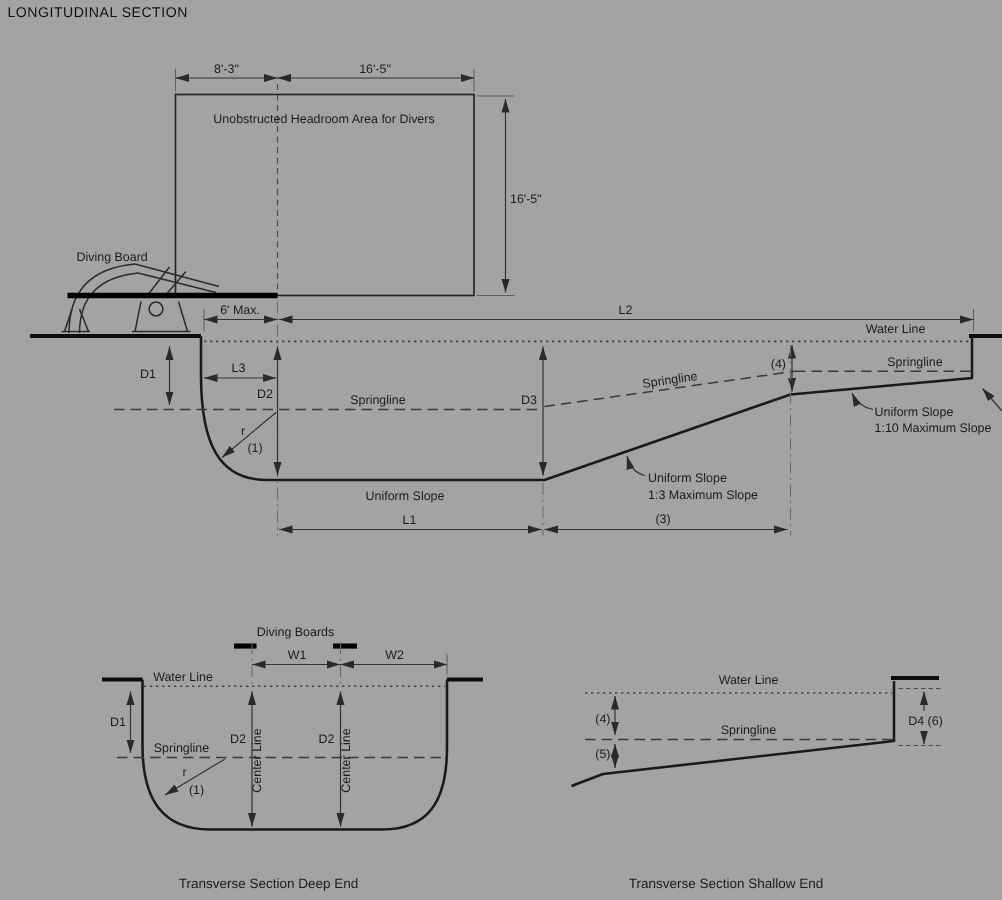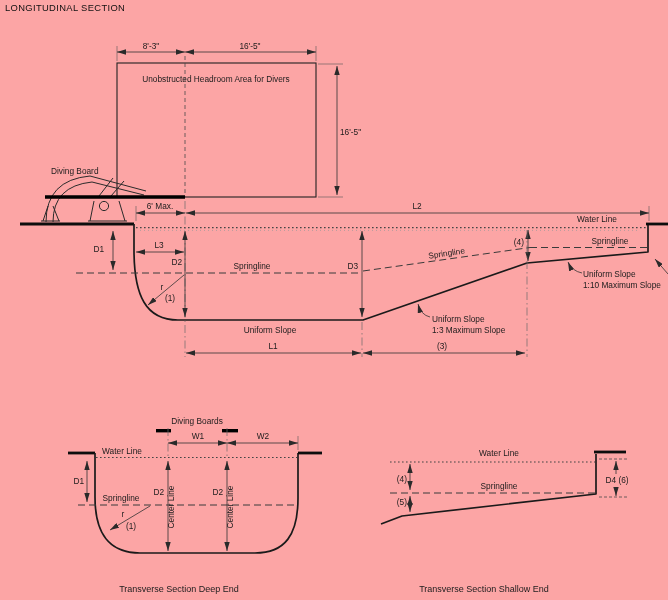--- a/index.html
+++ b/index.html
@@ -1,16 +1,16 @@
 <!DOCTYPE html>
 <html><head>
 <meta charset="utf-8">
 <style>
   html,body { margin:0; padding:0; background:#ffffff; }
-  .canvas { position:relative; width:668px; height:600px; background:#fca5a5; overflow:hidden; }
+  .canvas { position:relative; width:668px; height:600px; background:#a3a3a3; overflow:hidden; }
   svg { font-family:"Liberation Sans","DejaVu Sans",sans-serif; }
   .t   { font-size:8.3px; fill:#1c1c1c; }
   .tm  { text-anchor:middle; }
   .te  { text-anchor:end; }
   .cap { font-size:9px; fill:#1c1c1c; }
   .title { font-size:9.4px; letter-spacing:.35px; fill:#111; }
   .prof { stroke:#1a1a1a; stroke-width:1.7; fill:none; stroke-linejoin:round; }
   .deck { stroke:#0d0d0d; stroke-width:2.8; fill:none; }
   .board{ stroke:#000; stroke-width:3.6; fill:none; }
   .thin { stroke:#2b2b2b; stroke-width:1; fill:none; }

